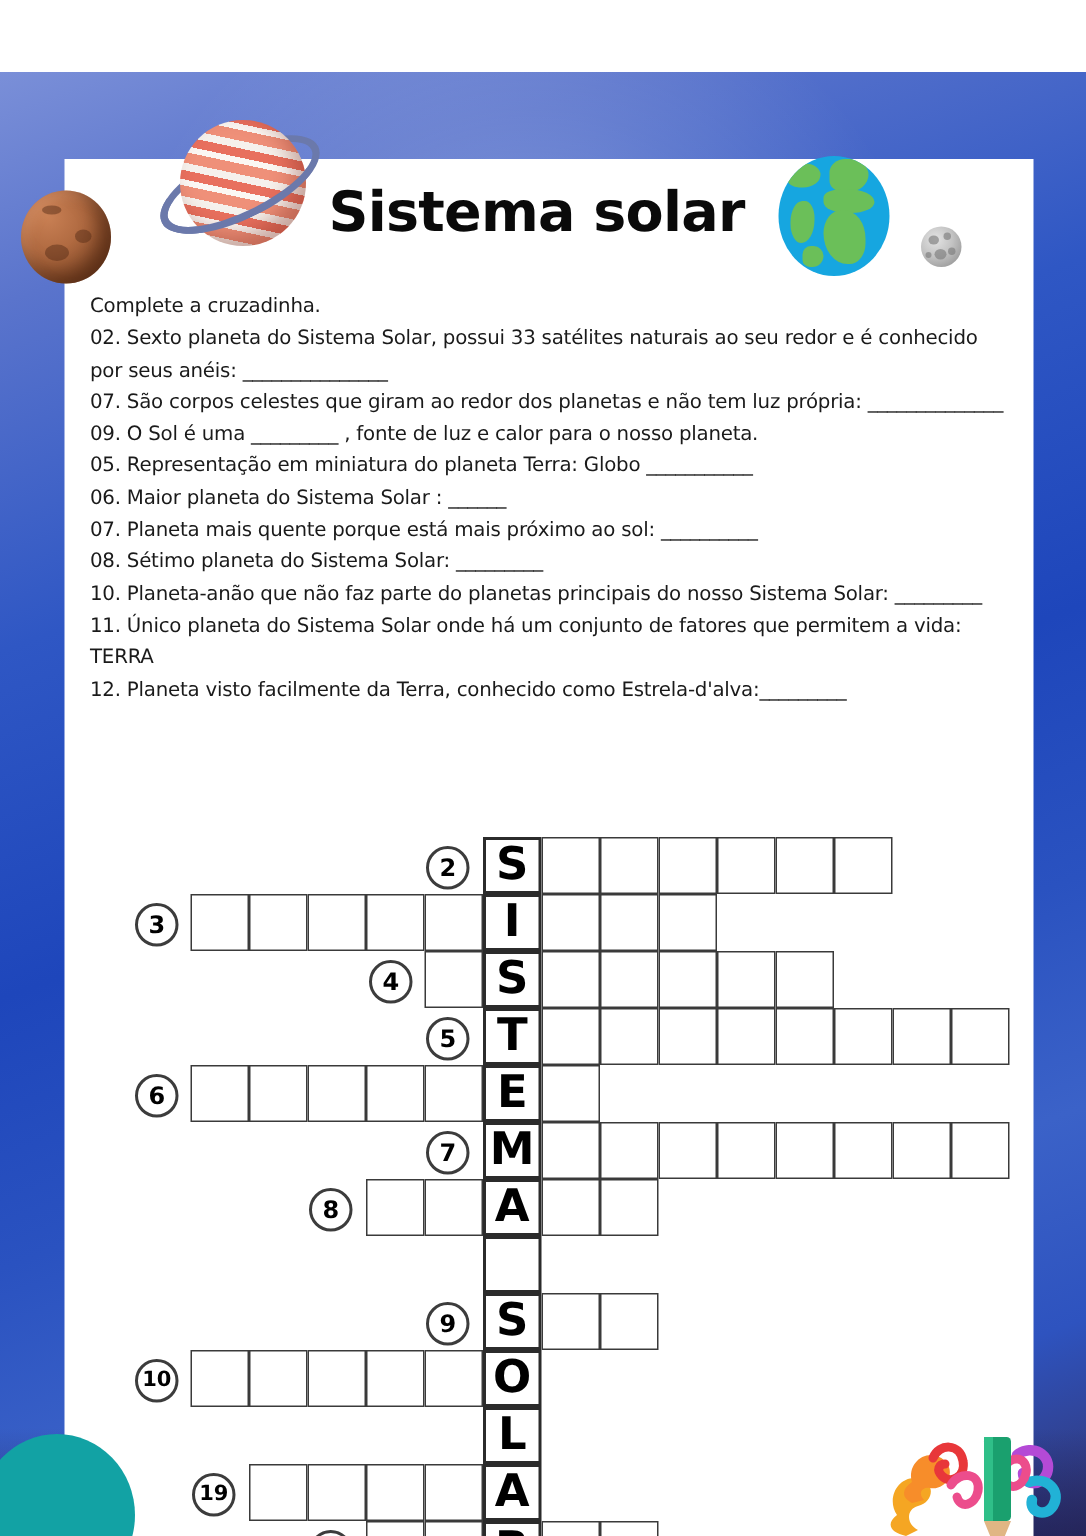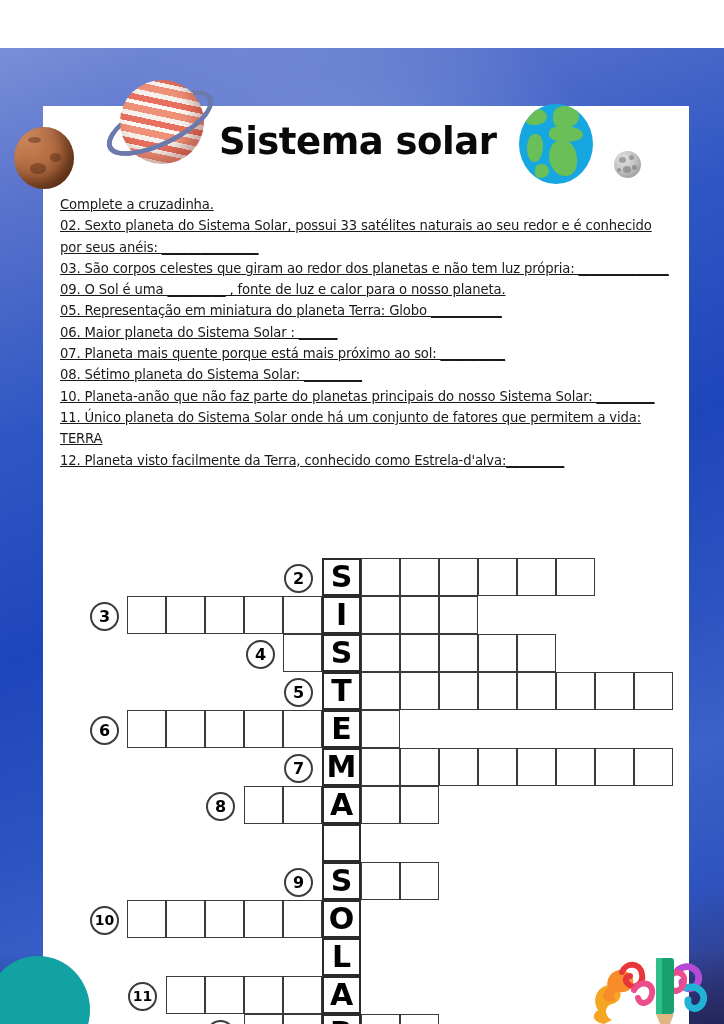--- a/index.html
+++ b/index.html
@@ -162,21 +162,21 @@
     position: absolute;
     left: 17px;
     top: 88px;
     width: 612px;
     font-family: "DejaVu Sans", sans-serif;
     font-size: 13.2px;
     line-height: 21.3px;
     color: #1a1a1a;
     letter-spacing: -0.15px;
   }
-  .clue { white-space: normal; text-decoration: underline; }
+  .clue { white-space: normal; }
   .clue b { font-weight: 700; }
 
   
   #grid {
     position: absolute;
     left: 0;
     top: 0;
     width: 724px;
     height: 1024px;
     z-index: 4;
@@ -238,21 +238,21 @@
 
   <div class="sheet">
 
     <div class="header">
       <div class="title">Sistema solar</div>
     </div>
 
     <div class="clues" id="clues">
         <div class="clue">Complete a cruzadinha.</div>
         <div class="clue">02. Sexto planeta do Sistema Solar, possui 33 satélites naturais ao seu redor e é conhecido por seus anéis: _______________</div>
-        <div class="clue">03. São corpos celestes que giram ao redor dos planetas e não tem luz própria: ______________</div>
+        <div class="clue">07. São corpos celestes que giram ao redor dos planetas e não tem luz própria: ______________</div>
         <div class="clue">09. O Sol é uma _________ , fonte de luz e calor para o nosso planeta.</div>
         <div class="clue">05. Representação  em miniatura do planeta Terra: Globo ___________</div>
         <div class="clue">06. Maior planeta do Sistema Solar : ______</div>
         <div class="clue">07. Planeta mais quente porque está mais próximo ao sol: __________</div>
         <div class="clue">08. Sétimo planeta do Sistema Solar: _________</div>
         <div class="clue">10. Planeta-anão que não faz parte do planetas principais do nosso Sistema Solar: _________</div>
         <div class="clue">11. Único planeta do Sistema Solar onde há um conjunto de fatores que permitem a vida: TERRA</div>
         <div class="clue">12. Planeta visto facilmente da Terra, conhecido como Estrela-d'alva:_________</div>
       </div>
   </div>
@@ -382,21 +382,21 @@
       <div class="cell" style="left: 322px; top: 890px;">
         <span class="ch">L</span>
       </div>
       <div class="cell thin" style="left: 166px; top: 928px;"></div>
       <div class="cell thin" style="left: 205px; top: 928px;"></div>
       <div class="cell thin" style="left: 244px; top: 928px;"></div>
       <div class="cell thin" style="left: 283px; top: 928px;"></div>
       <div class="cell" style="left: 322px; top: 928px;">
         <span class="ch">A</span>
       </div>
-      <div class="clue-num two-digit" style="left: 128px; top: 934px;">11</div>
+      <div class="clue-num two-digit" style="left: 128px; top: 934px;">19</div>
       <div class="cell thin" style="left: 244px; top: 966px;"></div>
       <div class="cell thin" style="left: 283px; top: 966px;"></div>
       <div class="cell" style="left: 322px; top: 966px;">
         <span class="ch">R</span>
       </div>
       <div class="cell thin" style="left: 361px; top: 966px;"></div>
       <div class="cell thin" style="left: 400px; top: 966px;"></div>
       <div class="clue-num two-digit" style="left: 206px; top: 972px;">12</div>
     </div>
 

